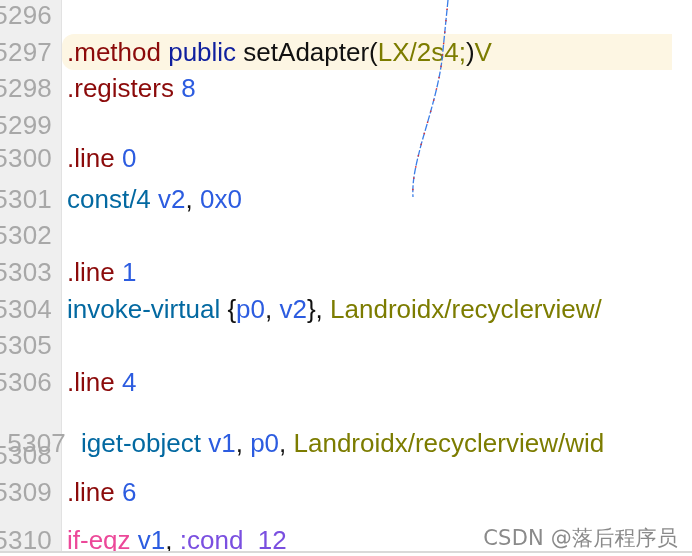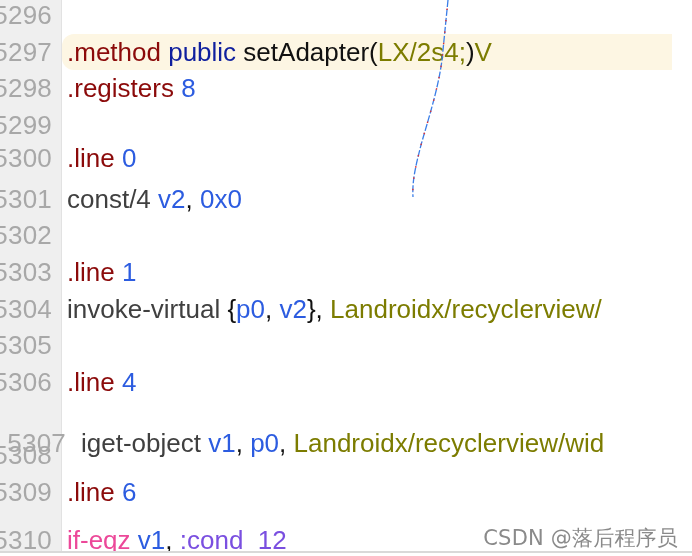--- a/index.html
+++ b/index.html
@@ -57,21 +57,21 @@
       right: 0;
       top: 0;
       bottom: 0;
       padding-left: 5px;
       border-radius: 12px;
     }
     .row .code-area.indent { }
     .tok { white-space: pre; }
     .directive { color: #8b0a0a; }
     .keyword { color: #0f1f9e; }
-    .opcode { color: #404040; }
+    .opcode { color: #0369a1; }
     .number { color: #2c5ce0; }
     .register { color: #2c5ce0; }
     .plain { color: #111111; }
     .type { color: #7c7c00; }
     .label { color: #7a4fe0; }
     .cond { color: #ec4899; }
 
     .bottom-border {
       position: absolute;
       left: 0; top: 551px;

